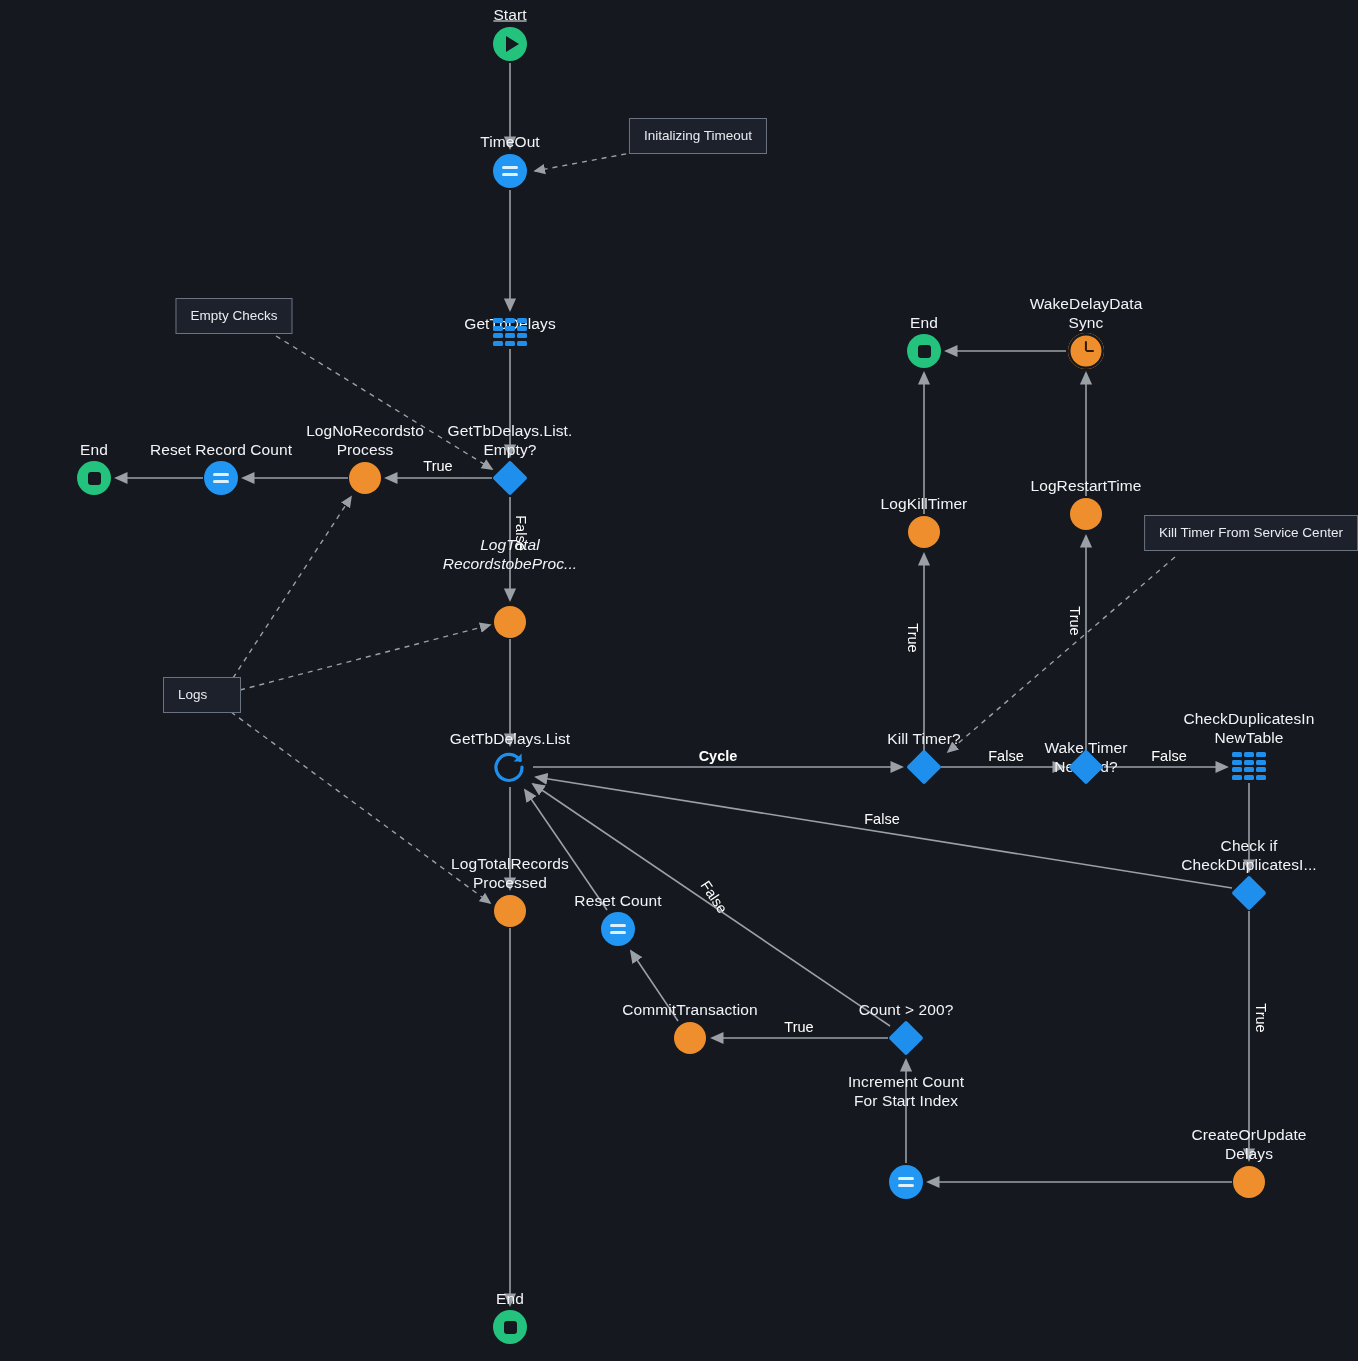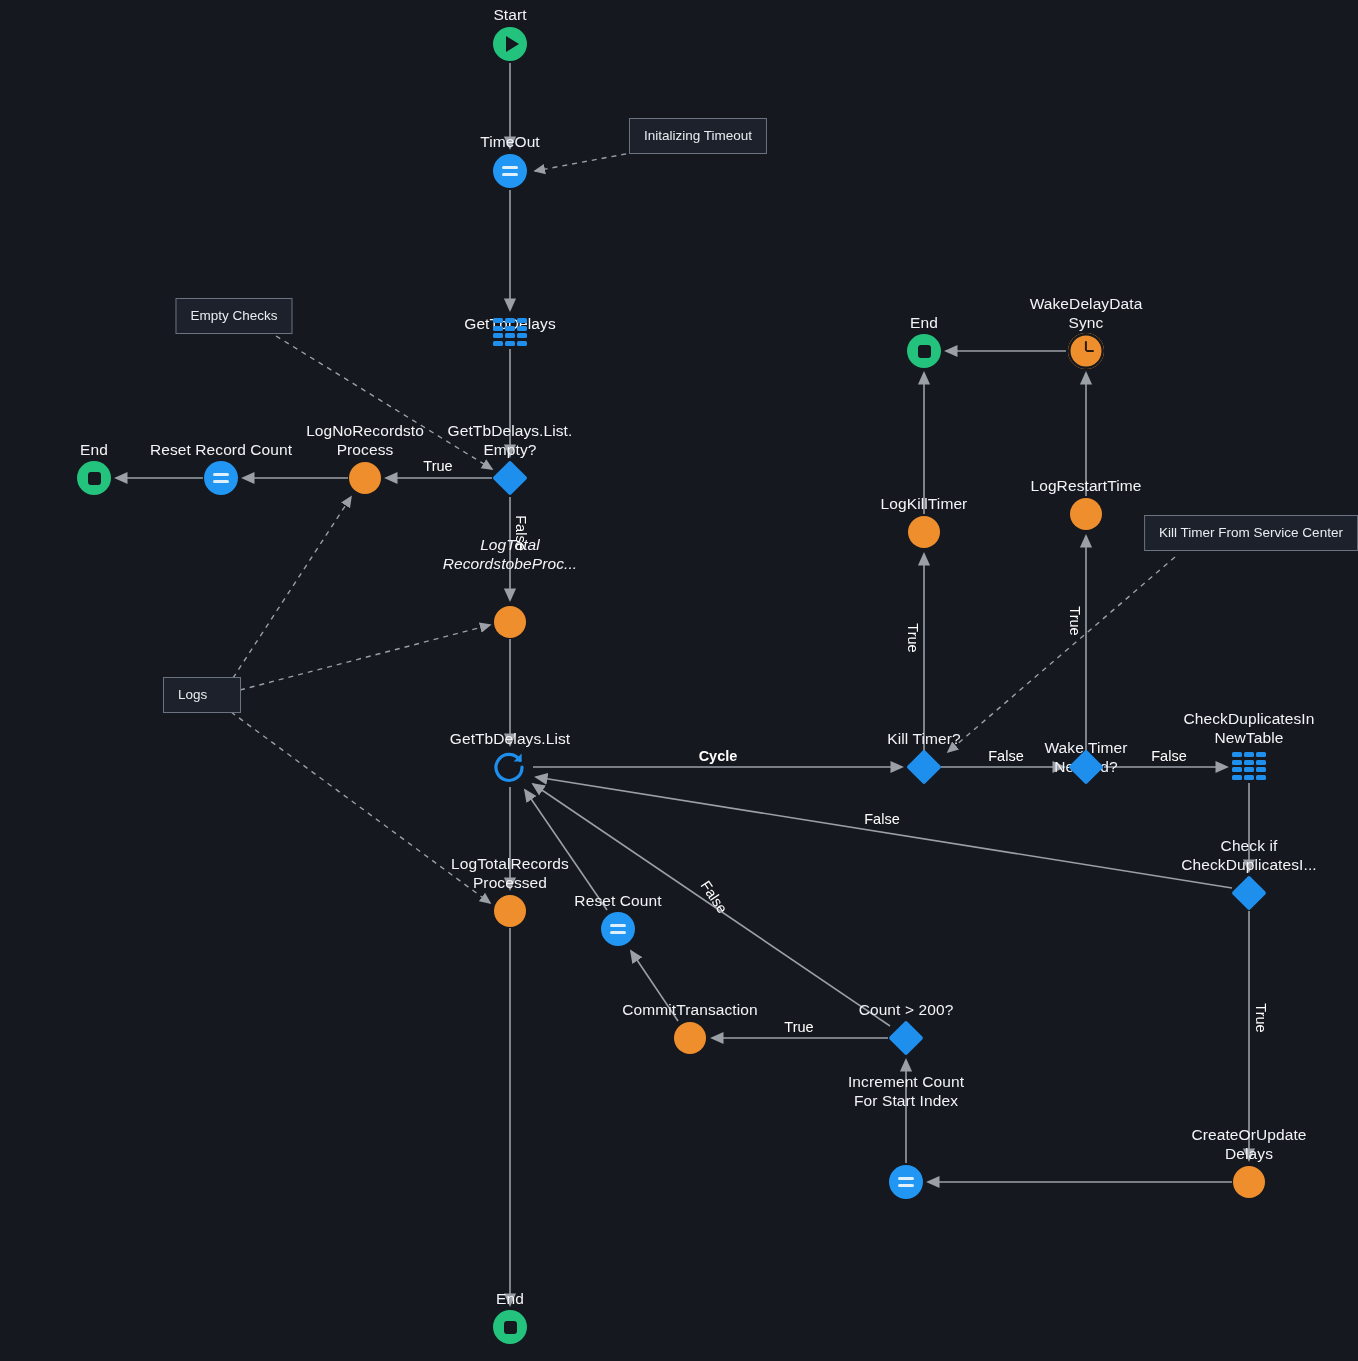--- a/index.html
+++ b/index.html
@@ -206,21 +206,21 @@
       <path d="M233,678 L351,497"></path>
 
       <path d="M240,690 L490,625"></path>
 
       <path d="M231,712 L490,903"></path>
 
       <path d="M1175,557 L948,752"></path>
     </g>
   </svg>
 
-  <div class="node-label" style="left:510px;top:24px;">Start</div>
+  <div class="node-label" style="left:510px;top:24px;text-decoration:underline;">Start</div>
   <div class="node" style="left:510px;top:44px;">
     <div class="circle-green">
         <div class="tri-play"></div>
       </div>
   </div>
 
   <div class="node-label" style="left:510px;top:151px;">TimeOut</div>
   <div class="node" style="left:510px;top:171px;">
     <div class="circle-blue">
         <span class="eqbar"></span>

